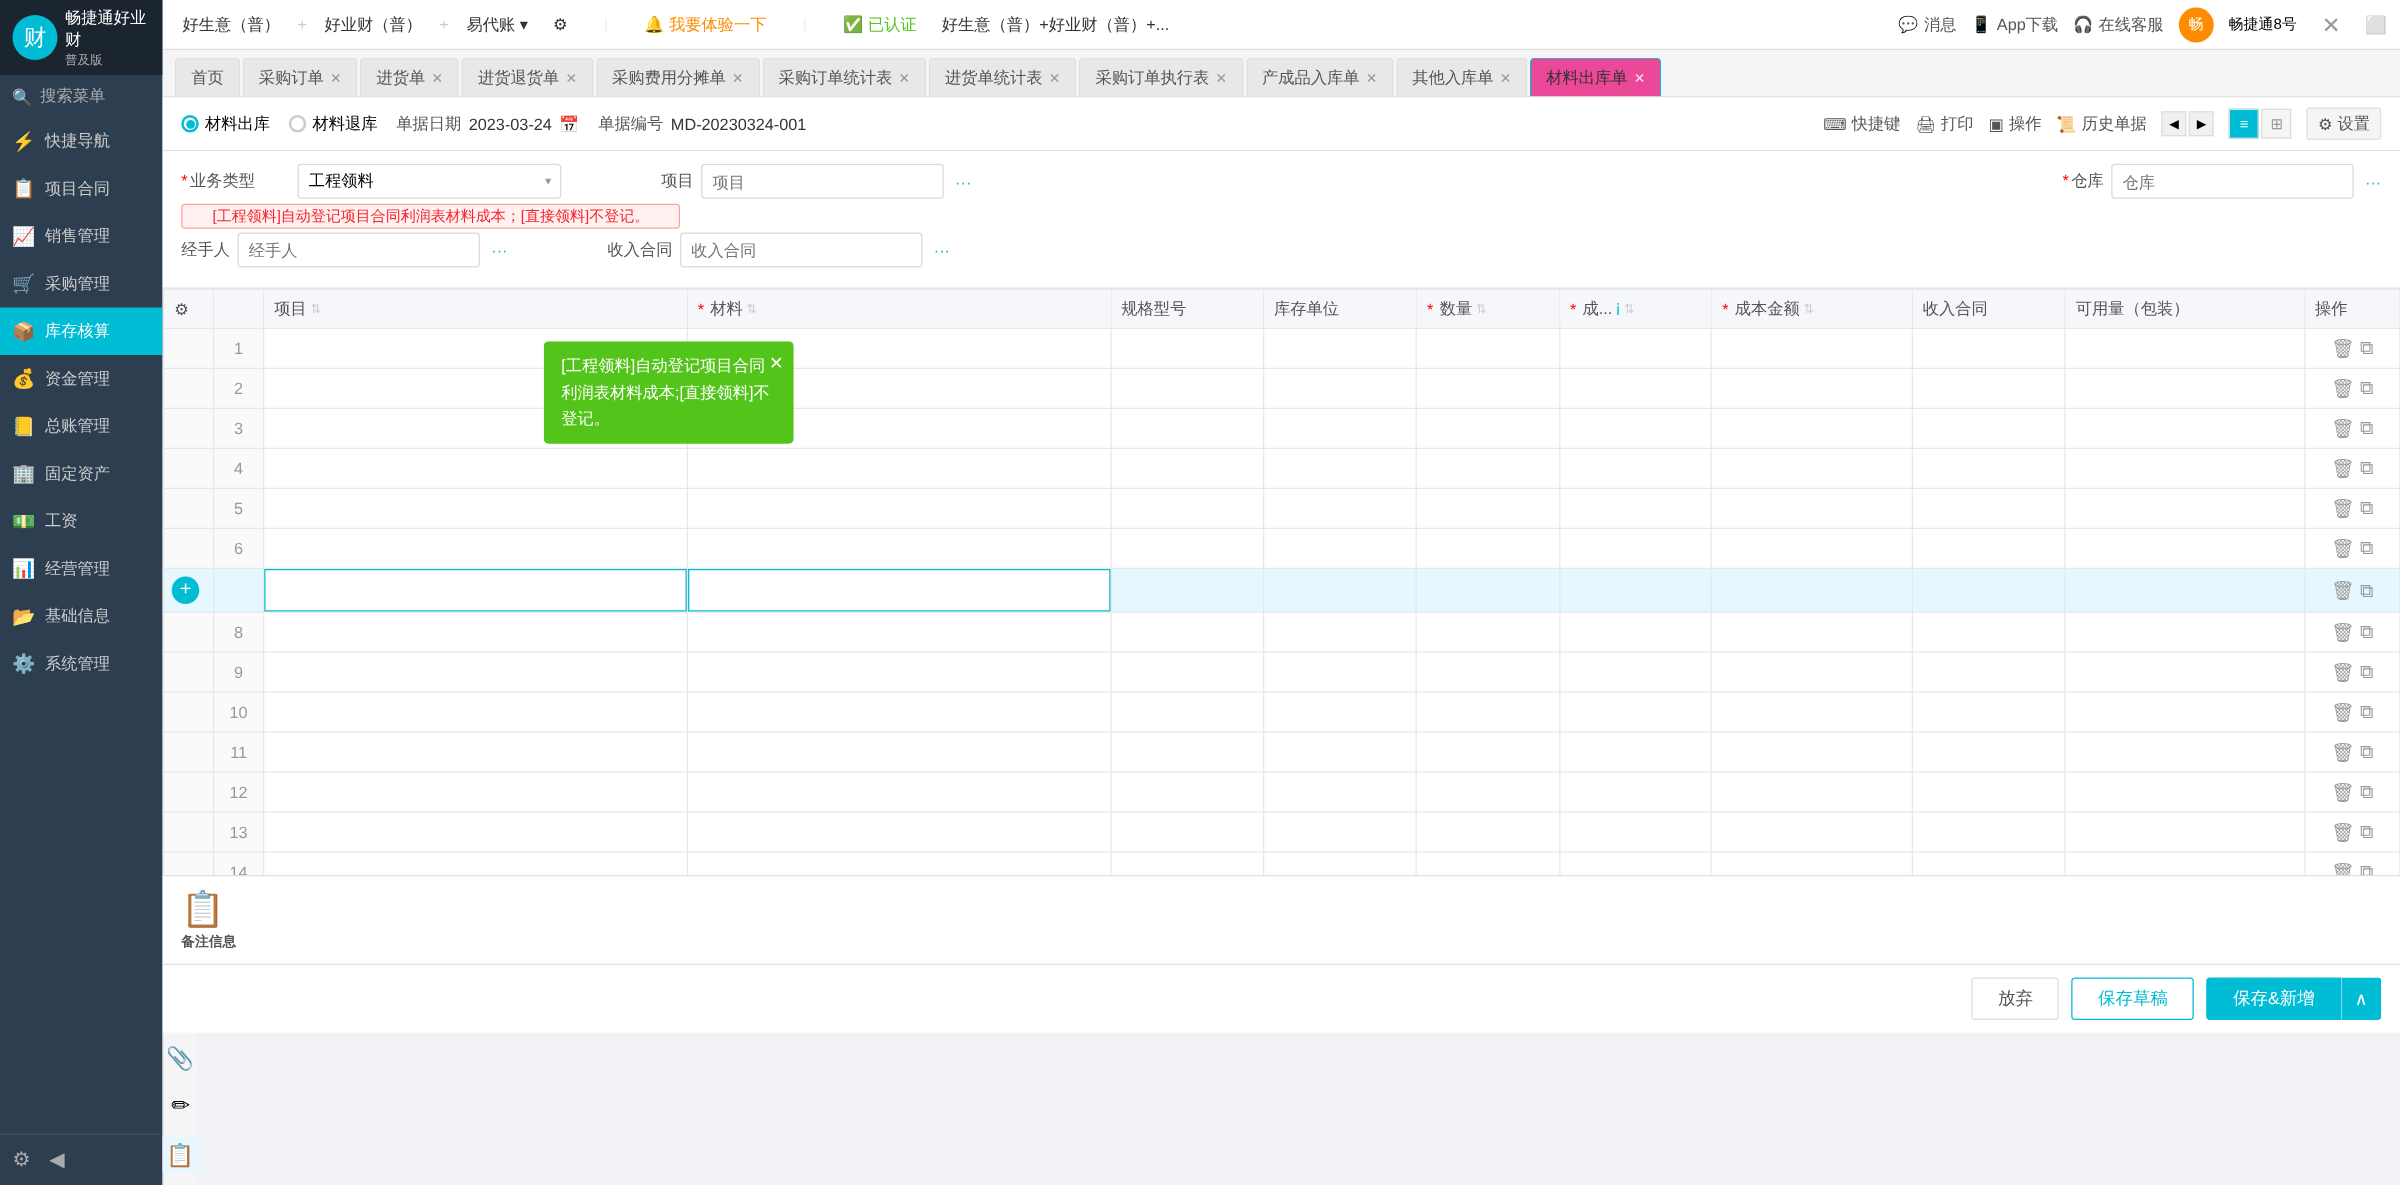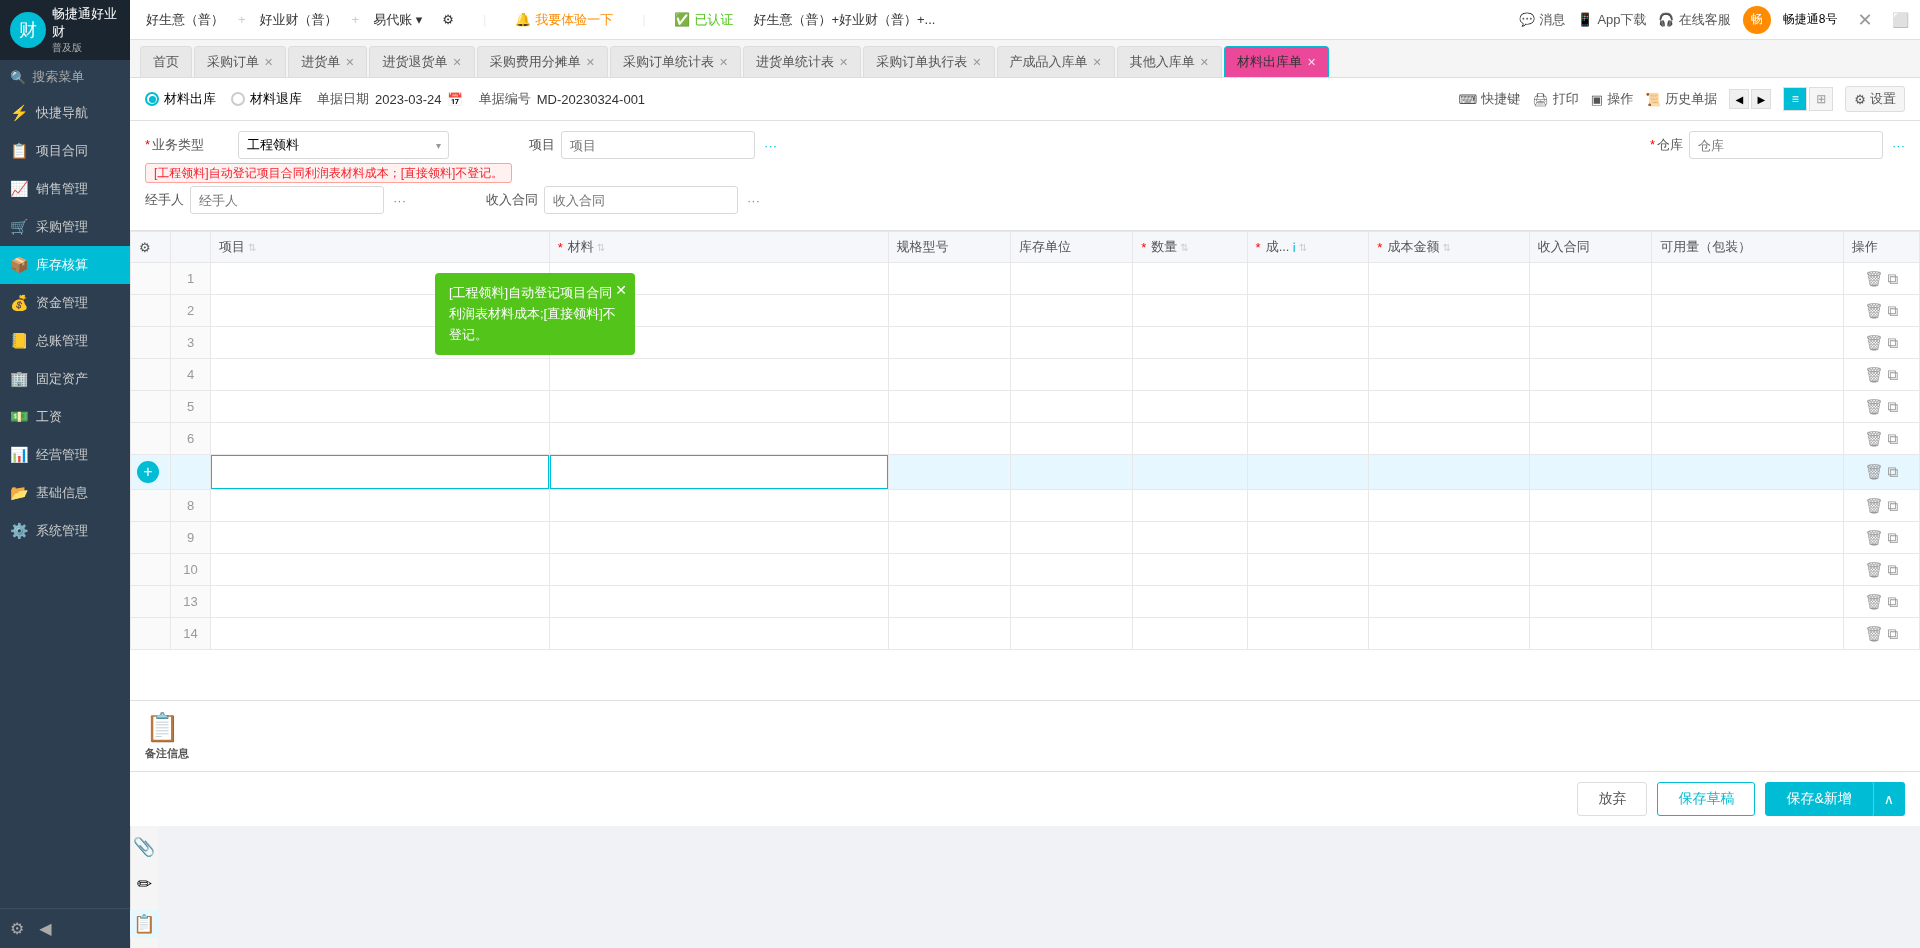--- a/index.html
+++ b/index.html
@@ -174,21 +174,21 @@
     }
     .form-select-wrap { position: relative; display: flex; align-items: center; padding-left: 28px; }
     .form-select-wrap .form-input { padding-right: 25px; }
     .form-select-arrow { position: absolute; right: 8px; color: #999; font-size: 10px; }
     .form-dots { color: #00bcd4; cursor: pointer; margin-left: 3px; }
     .error-hint {
       color: #f5222d;
       font-size: 12px;
       background: #fff1f0;
       border: 1px solid #ffa39e;
-      padding: 2px 8px;
+      padding: 2px 24px;
       border-radius: 3px;
       margin-top: 18px;
     }
     
     
     .tooltip-popup {
       position: absolute;
       background: #52c41a;
       color: #fff;
       border-radius: 4px;
@@ -819,20 +819,58 @@
               <td></td>
             <td>
                 <div class="row-action">
                   <span class="row-action-btn">🗑</span>
                   <span class="row-action-btn">⧉</span>
                 </div>
               </td>
           </tr>
           <tr>
             <td class="row-num"></td>
+              <td class="row-num">11</td>
+            <td></td>
+              <td></td>
+              <td></td>
+              <td></td>
+              <td></td>
+              <td></td>
+              <td></td>
+              <td></td>
+              <td></td>
+            <td>
+                <div class="row-action">
+                  <span class="row-action-btn">🗑</span>
+                  <span class="row-action-btn">⧉</span>
+                </div>
+              </td>
+          </tr>
+          <tr>
+            <td class="row-num"></td>
+              <td class="row-num">12</td>
+            <td></td>
+              <td></td>
+              <td></td>
+              <td></td>
+              <td></td>
+              <td></td>
+              <td></td>
+              <td></td>
+              <td></td>
+            <td>
+                <div class="row-action">
+                  <span class="row-action-btn">🗑</span>
+                  <span class="row-action-btn">⧉</span>
+                </div>
+              </td>
+          </tr>
+          <tr>
+            <td class="row-num"></td>
               <td class="row-num">13</td>
             <td></td>
               <td></td>
               <td></td>
               <td></td>
               <td></td>
               <td></td>
               <td></td>
               <td></td>
               <td></td>

